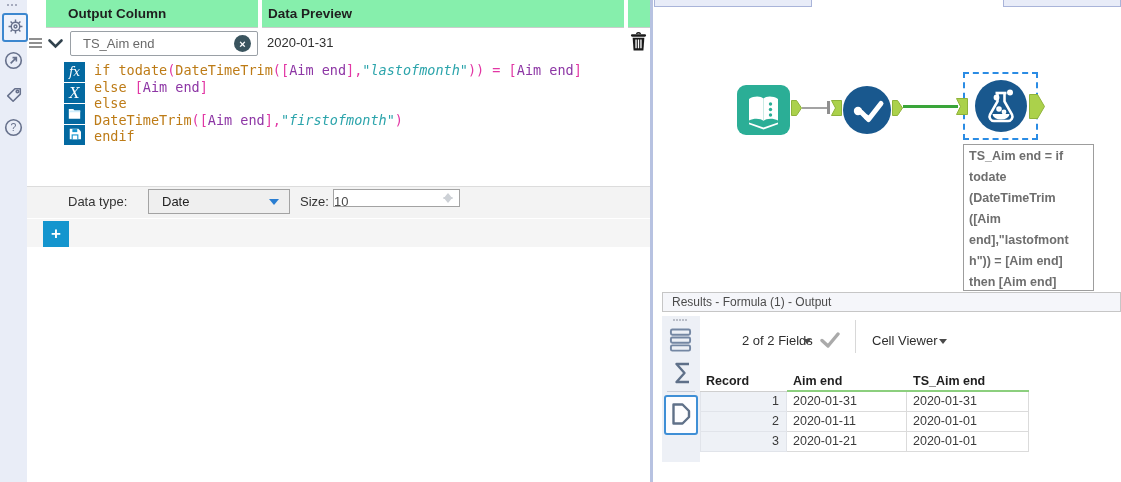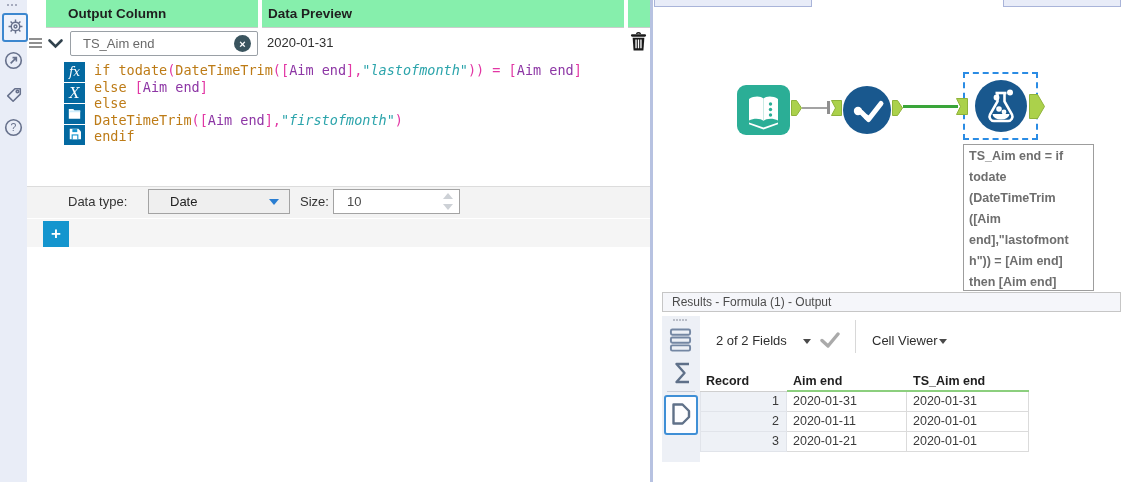--- a/index.html
+++ b/index.html
@@ -11,24 +11,24 @@
   .dot3{width:2px;height:2px;border-radius:50%;background:#8f95ab;box-shadow:4px 0 0 #8f95ab,8px 0 0 #8f95ab}
   .hdrcell{background:#86efac;height:28px;line-height:28px;font-weight:bold;color:#1f1f1f;font-size:13.5px;border-bottom:1px solid #cccccc;box-sizing:border-box}
   .grip{width:13px;height:2px;background:#8f8f8f;box-shadow:0 4px 0 #8f8f8f,0 8px 0 #8f8f8f}
   .namefield{box-sizing:border-box;border:1px solid #9aa0a6;border-radius:2px;color:#696969;font-size:13px;font-family:"Liberation Sans",sans-serif;padding:0 24px 0 12px;outline:none;background:#fff}
   .clearbtn{width:17px;height:17px;border-radius:50%;background:#3a545e;color:#fff;font-size:11px;font-weight:bold;
             display:flex;align-items:center;justify-content:center;cursor:default}
   .fmbtn{width:21px;height:20px;background:#0369a1;color:#fff;display:flex;align-items:center;justify-content:center;margin-bottom:1px}
   .fmbtn .it{font-family:"DejaVu Serif",serif;font-style:italic;font-size:12px}
   .code-line{height:16.5px;line-height:16.5px;font-family:"DejaVu Sans Mono",monospace;font-size:13.5px;white-space:pre}
   .tk-kw{color:#bd7b16}.tk-pu{color:#e236a4}.tk-col{color:#8d36a5}.tk-str{color:#2ba4ab;font-style:italic}
-  .ddl{box-sizing:border-box;background:#efefef;border:1px solid #a3a3a3;height:25px;line-height:23px;padding-left:21px;color:#222}
+  .ddl{box-sizing:border-box;background:#efefef;border:1px solid #a3a3a3;height:25px;line-height:23px;padding-left:13px;color:#222}
   .caret-blue{width:0;height:0;border-left:5px solid transparent;border-right:5px solid transparent;border-top:6px solid #2a7ed2}
   .caret-sm{width:0;height:0;border-left:4px solid transparent;border-right:4px solid transparent;border-top:5px solid #4a4a4a}
-  .spin{box-sizing:border-box;background:#fff;border:1px solid #a3a3a3;height:25px;line-height:23px;padding-left:13px;color:#4a4a4a}
+  .spin{box-sizing:border-box;background:#fff;border:1px solid #a3a3a3;height:18px;line-height:23px;color:#4a4a4a}
   .spin-arrow{width:0;height:0;border-left:5px solid transparent;border-right:5px solid transparent}
   .plusbtn{background:#1495ce;color:#fff;font-size:17px;font-weight:bold;display:flex;align-items:center;justify-content:center}
   .tabstub{background:#e8ecf8;border:1px solid #a9b4d9;border-top:none;box-sizing:border-box}
   .tooltip{box-sizing:border-box;background:#fff;border:1px solid #9d9d9d;padding:1px 5px;overflow:hidden;
            color:#6e6e6e;font-weight:bold;font-size:12.5px;line-height:21px;z-index:3}
   .res-bg{background:#fff;z-index:4}
   .res{z-index:5}
   .res-hdr{box-sizing:border-box;background:#f5f6fa;border:1px solid #c6c6c6;line-height:18px;padding-left:9px;font-size:12px;color:#4c4c4c}
   .strip{background:#edf0f6}
   .dots5{width:2px;height:2px;border-radius:50%;background:#a8aeb8;box-shadow:3px 0 0 #a8aeb8,6px 0 0 #a8aeb8,9px 0 0 #a8aeb8,12px 0 0 #a8aeb8}
@@ -254,21 +254,21 @@
           <path d="M18 4 H5.5 l8 9 -8 9 H18" fill="none" stroke="#5f7089" stroke-width="2.4" stroke-linejoin="round"></path>
         </svg></span>
   </div>
   <div class="abs res" style="left:667px;top:391px;width:28px;height:1px;background:#c8cdd8"></div>
   <div class="abs res dbtn" style="left:664px;top:395px;width:34px;height:40px">
     <span><svg width="24" height="28" viewBox="0 0 24 28">
           <path d="M4.5 4.5 h9 l6.5 6.5 v6 l-6.5 6.5 h-9 Z" fill="none" stroke="#5f7089" stroke-width="2.4" stroke-linejoin="round"></path>
         </svg></span>
   </div>
 
-  <div class="abs res tb-label" style="left:716px;top:328px">2 of 2 Fields</div>
+  <div class="abs res tb-label" style="left:742px;top:328px">2 of 2 Fields</div>
   <div class="abs res caret-sm" style="left:803px;top:339px"></div>
   <div class="abs res" style="left:820px;top:331px">
     <span><svg width="20" height="17">
           <path d="M2 9.5 L8 15 L18 3" stroke="#aaaaaa" stroke-width="3.4" fill="none" stroke-linecap="round" stroke-linejoin="round"></path>
         </svg></span>
   </div>
   <div class="abs res" style="left:855px;top:320px;width:1px;height:33px;background:#d8d8d8"></div>
   <div class="abs res tb-label" style="left:872px;top:328px">Cell Viewer</div>
   <div class="abs res caret-sm" style="left:939px;top:339px"></div>
 

